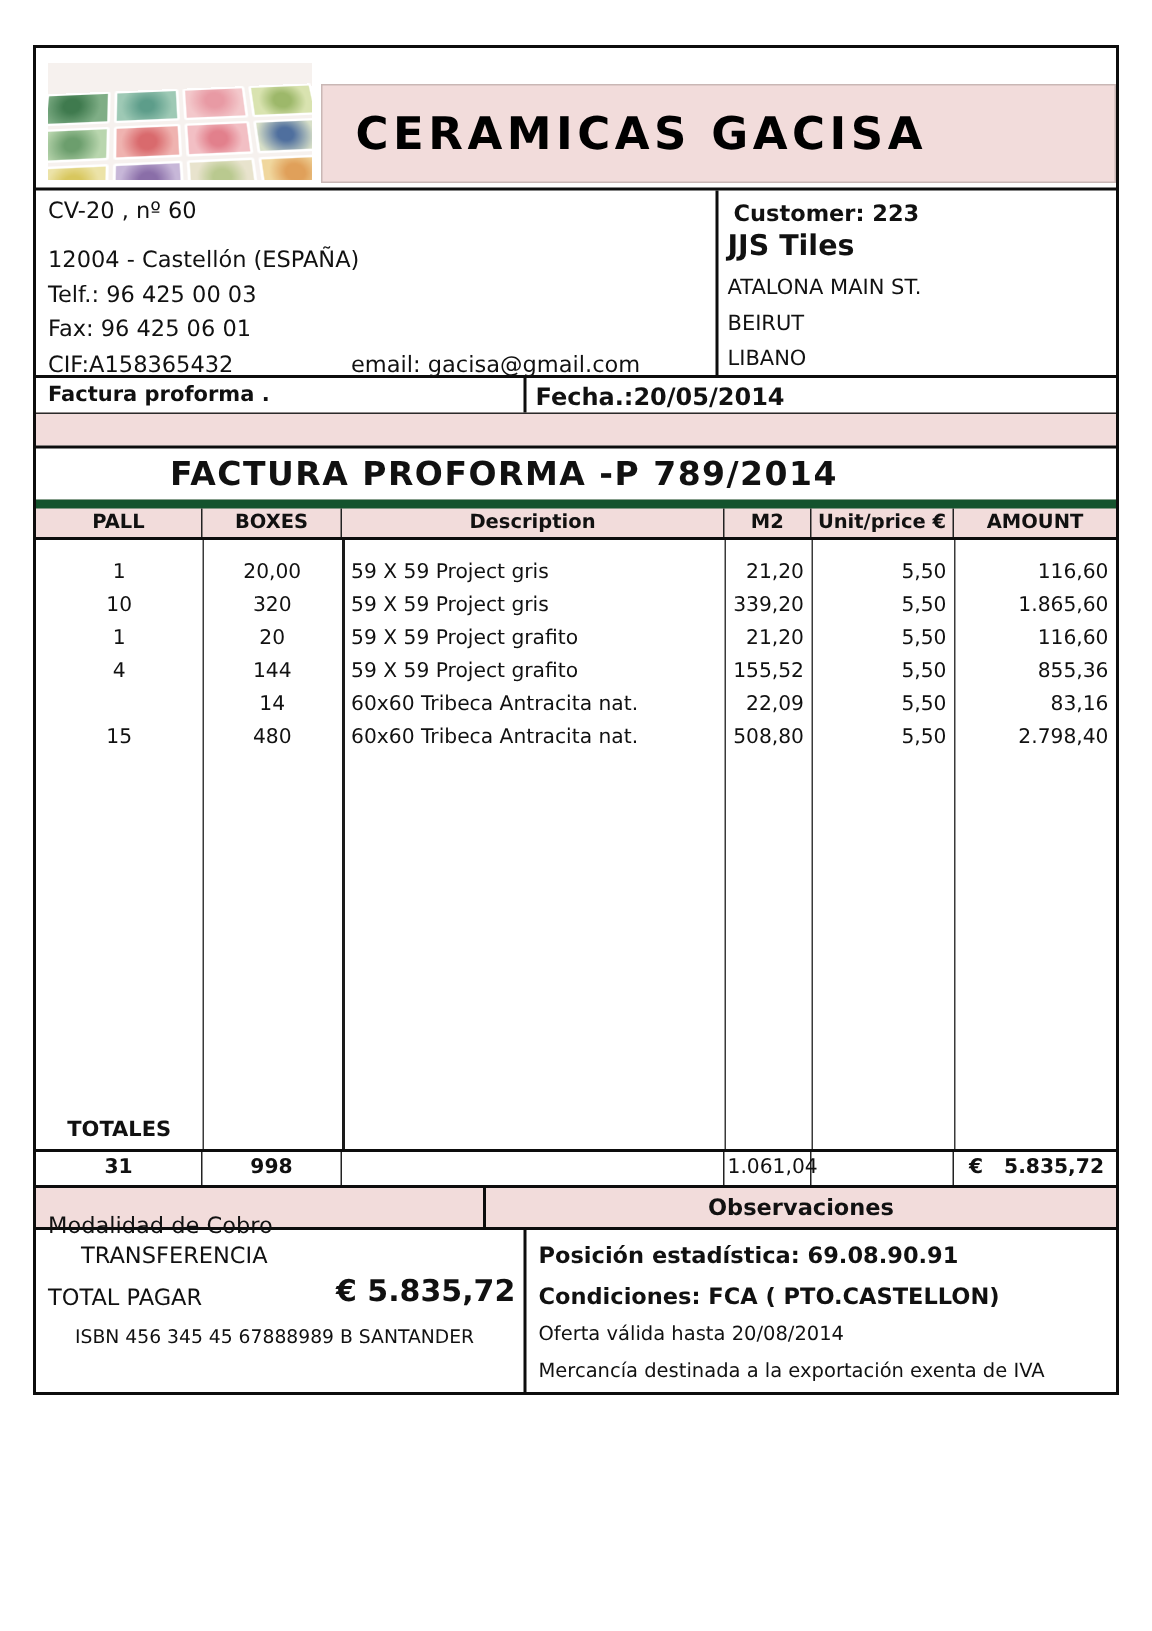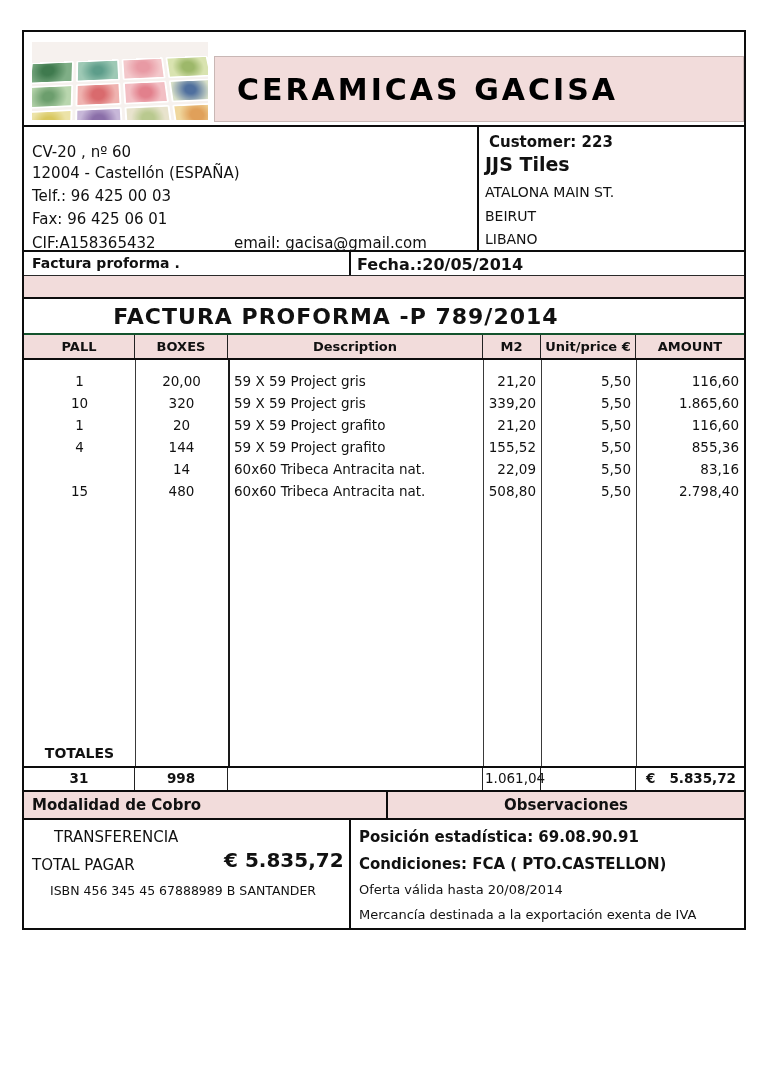--- a/index.html
+++ b/index.html
@@ -52,21 +52,21 @@
                 padding:3px 0 16px 6px; }
 
   .pink-band { height:22px; background:var(--pink); border-top:1px solid #2a2a2a; }
 
   .title-row { height:36px; border-top:2px solid #0d0d0d; display:flex; align-items:center;
                justify-content:center; }
   .doc-title { font-size:22px; font-weight:bold; letter-spacing:1px; transform:translateX(-48px); }
 
   
   .thead { display:flex; height:27px; background:var(--pink);
-           border-top:2px solid #14532d; border-bottom:2px solid #0d0d0d; }
+           border-top:6px solid #14532d; border-bottom:2px solid #0d0d0d; }
   .thead .tcell { font-size:13px; font-weight:bold; display:flex; align-items:center;
                   justify-content:center; }
   .thead .tcell:not(:last-child){ border-right:1px solid #222; }
   .c0 { width:111px; } .c1 { width:93px; } .c2 { width:255px; }
   .c3 { width:58px; } .c4 { width:95px; } .c5 { width:108px; }
 
   .tbody { position:relative; height:406px; padding-top:10px; }
   .vline { position:absolute; top:0; bottom:0; width:1px; background:#3a3a3a; }
   .vline.thick { width:2px; background:#1a1a1a; }
   .trow { display:flex; height:22px; position:relative; }
@@ -81,21 +81,21 @@
   .totals-row .tcell { font-size:13.5px; line-height:21px; }
   .totals-row .tcell:not(:last-child){ border-right:1px solid #222; }
   .totals-row .c0, .totals-row .c1 { text-align:center; font-weight:bold; }
   .totals-row .c3 { text-align:left; padding-left:2px; }
   .totals-row .c5 { display:flex; justify-content:space-between; padding:0 8px 0 10px;
                     font-weight:bold; }
 
   
   .footer-head { display:flex; height:30px; background:var(--pink);
                  border-top:2px solid #0d0d0d; border-bottom:2px solid #0d0d0d; }
-  .footer-head .left { width:362px; font-size:15px; font-weight:bold; padding:4px 0 0 8px; }
+  .footer-head .left { width:298px; font-size:15px; font-weight:normal; padding:16px 0 0 8px; }
   .footer-head .right { flex:1; border-left:2px solid #0d0d0d; font-size:15px; font-weight:bold;
                         text-align:center; padding-top:4px; }
   .footer-body { display:flex; height:108px; }
   .pay-cell { position:relative; width:325px; }
   .obs-cell { position:relative; flex:1; border-left:2px solid #0d0d0d; }
   .pay-line1 { position:absolute; left:8px; top:8px; font-size:15px;margin-left:22px; }
   .pay-line2 { position:absolute; left:8px; top:36px; font-size:15px; }
   .pay-total { position:absolute; left:200px; top:28px; font-size:20px; font-weight:bold; }
   .pay-line3 { position:absolute; left:26px; top:63px; font-size:12.5px; }
   .obs-line { position:absolute; left:8px; }
@@ -126,21 +126,21 @@
           <div class="tile"></div>
           <div class="tile"></div>
         </div>
       </div>
       <div class="brand-box">
         <div class="brand-text">CERAMICAS GACISA</div>
       </div>
     </div>
 
     <div class="info-row">
-      <div class="info-line" style="top:16px;">CV-20 , nº 60</div>
+      <div class="info-line" style="top:4px;">CV-20 , nº 60</div>
       <div class="info-line" style="top:37px;">12004 - Castellón  (ESPAÑA)</div>
       <div class="info-line" style="top:60px;text-align:right;">Telf.: 96 425 00 03</div>
       <div class="info-line" style="top:83px;">Fax: 96 425 06 01</div>
       <div class="info-line" style="top:107px;">CIF:A158365432</div>
       <div class="info-line" style="top:107px; left:210px;">email: gacisa@gmail.com</div>
 
       <div class="cust-cell">
         <div class="cust-line" style="top:6px; left:10px; font-size:15px; font-weight:bold;">Customer: 223</div>
         <div class="cust-line" style="top:26px; font-size:19px; font-weight:bold;">JJS Tiles</div>
         <div class="cust-line" style="top:57px;">ATALONA MAIN ST.</div>

